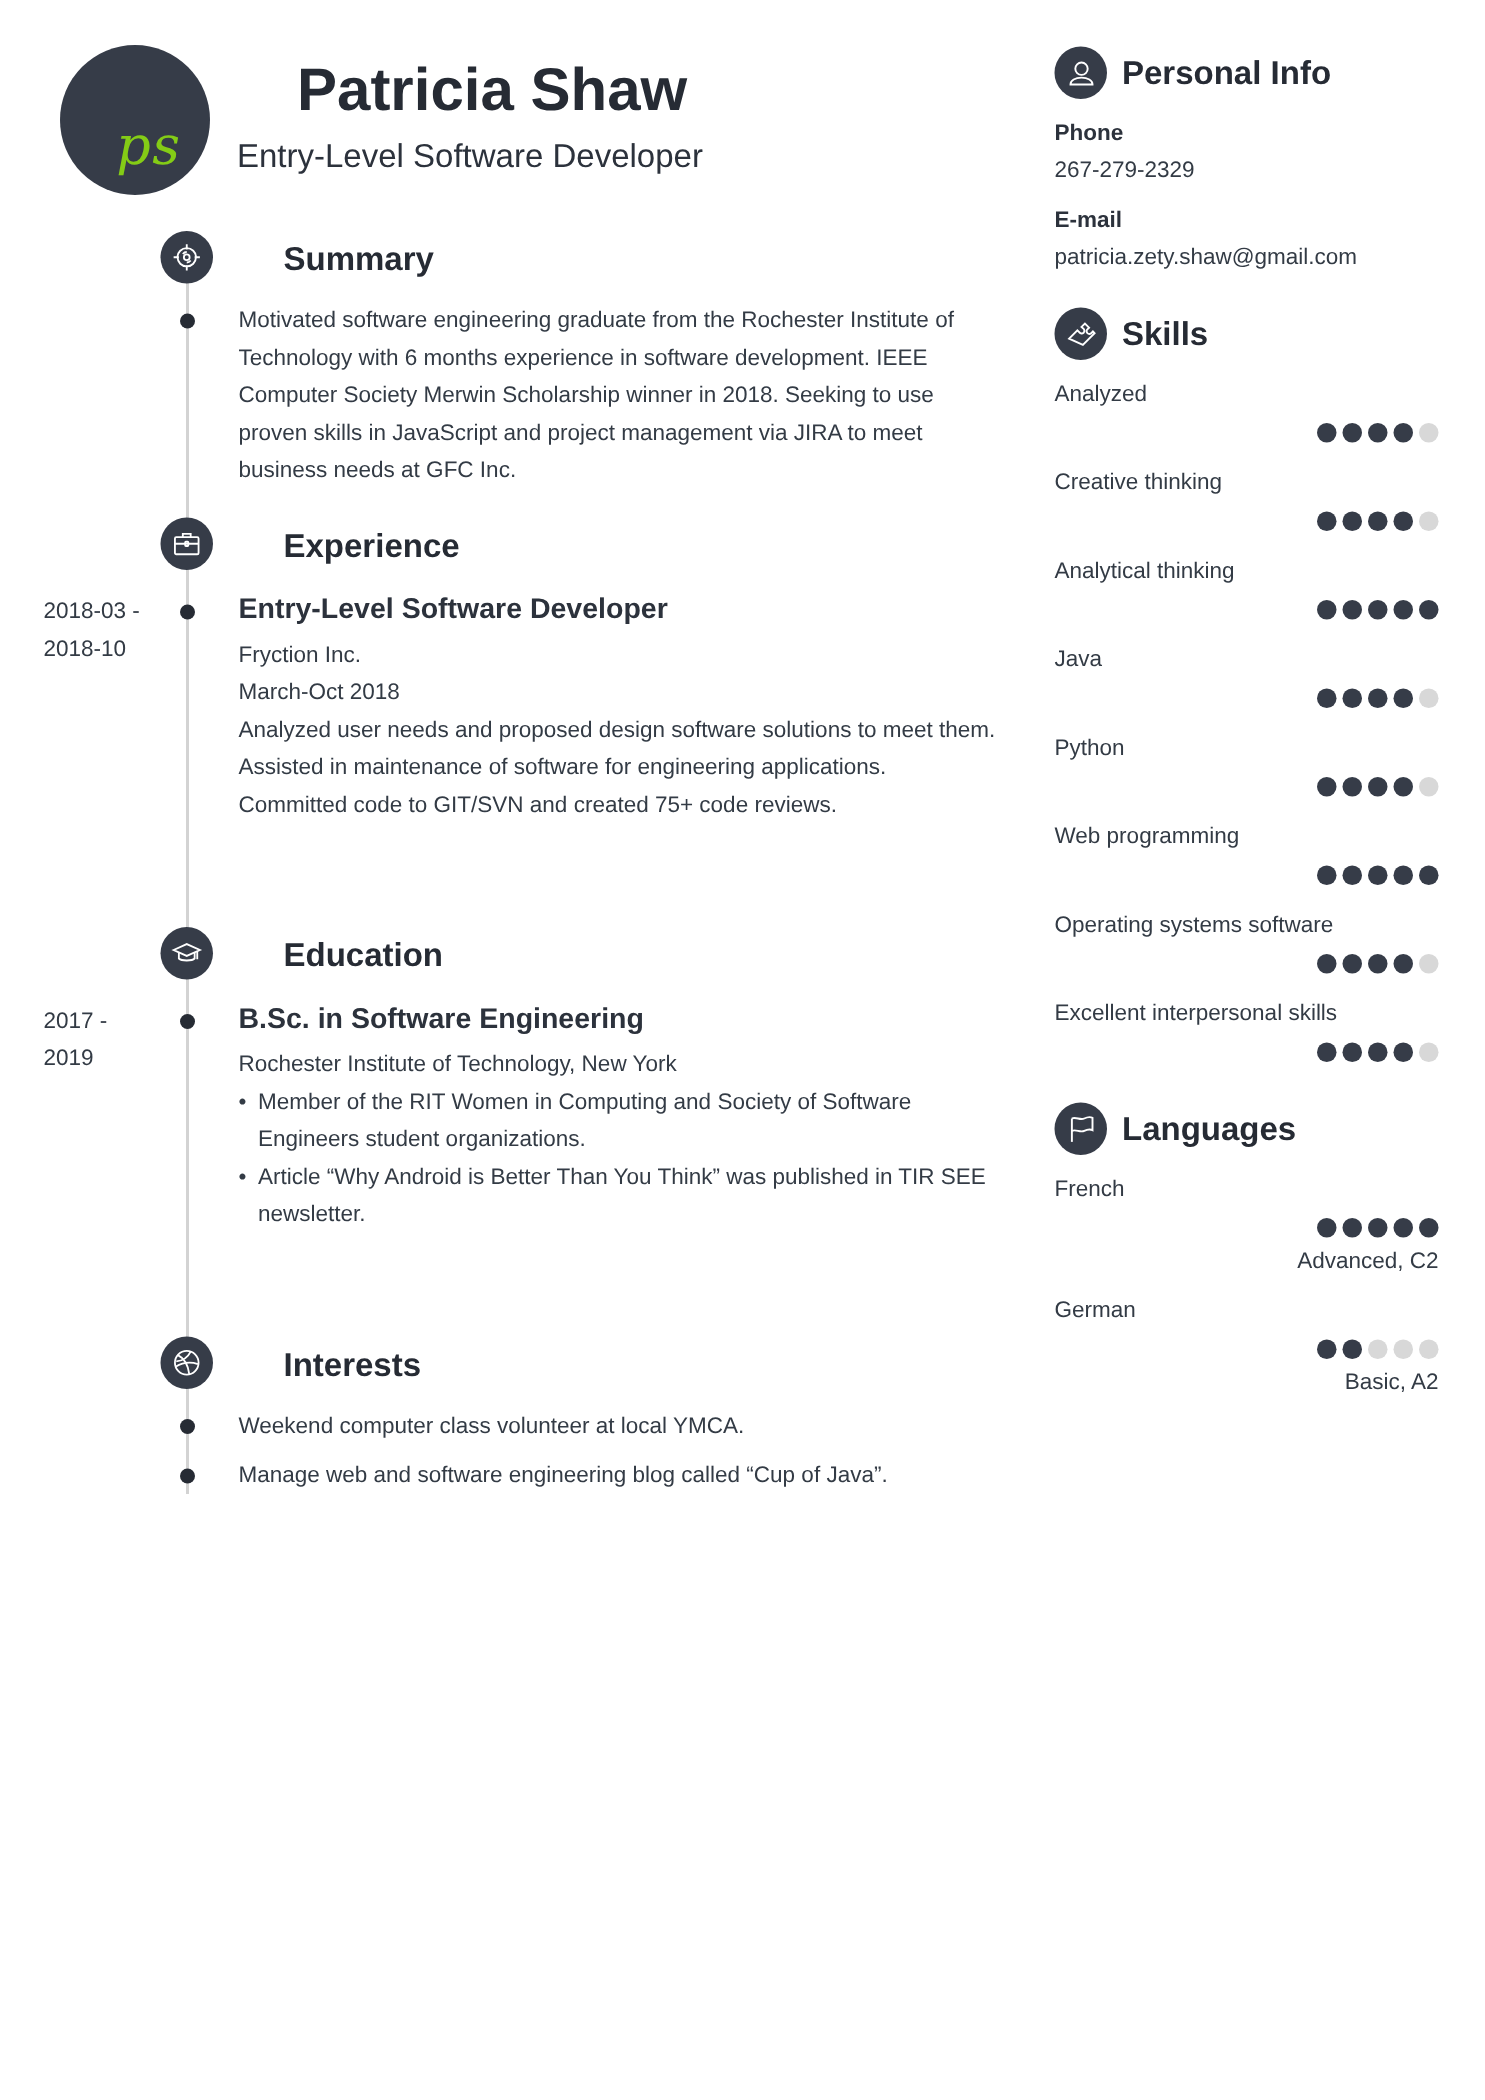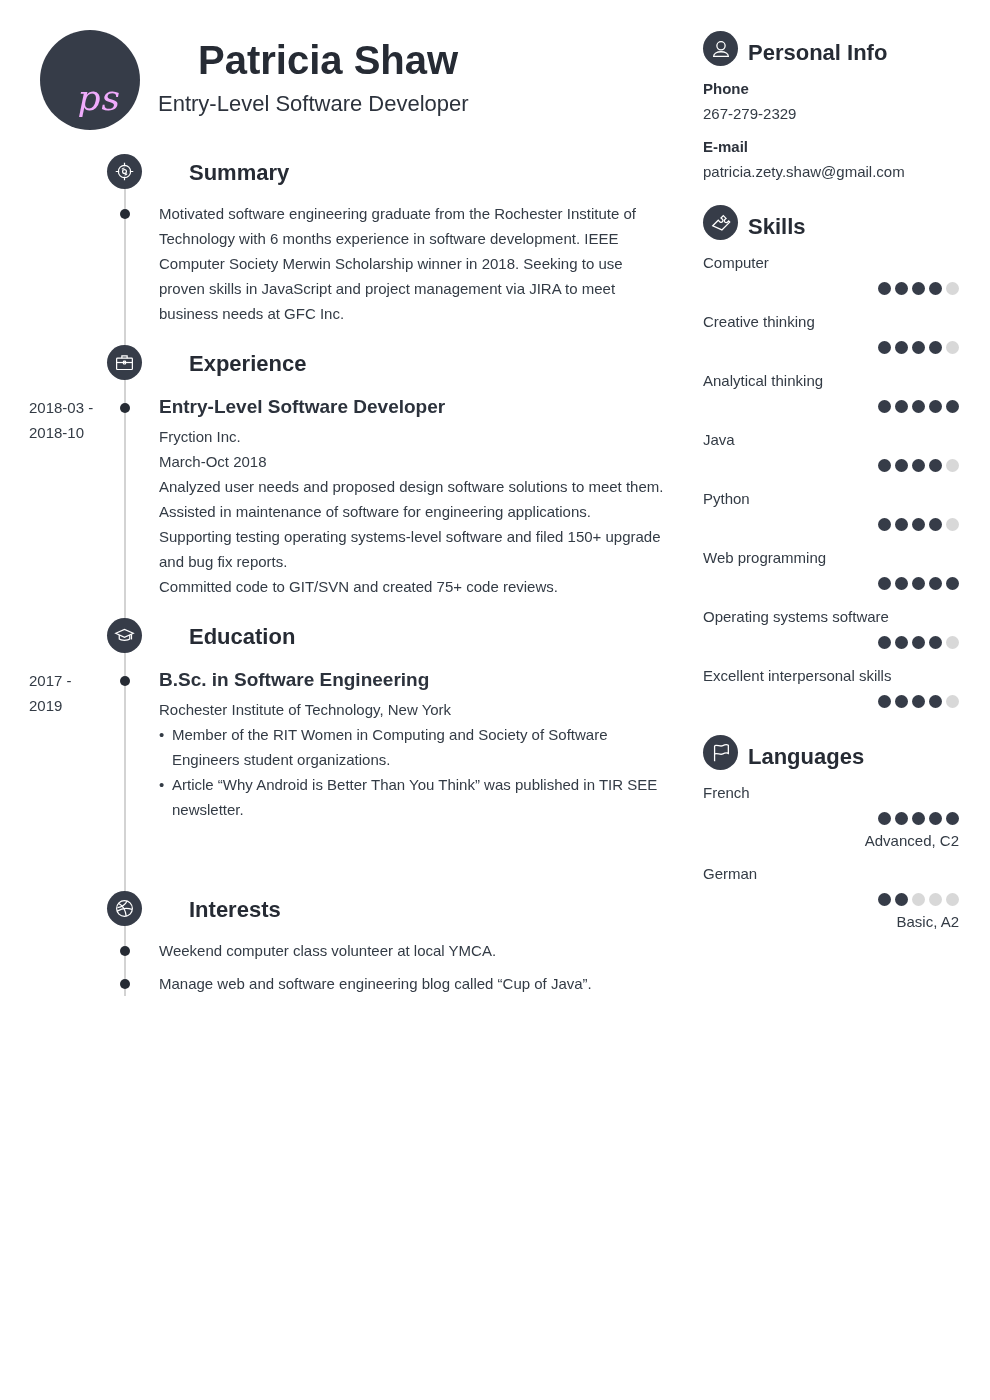--- a/index.html
+++ b/index.html
@@ -4,39 +4,39 @@
 <style>
   * { box-sizing: border-box; margin: 0; padding: 0; }
   html, body { width: 990px; height: 1400px; background: #ffffff; }
   body { font-family: "Liberation Sans", sans-serif; color: #333b45; position: relative; overflow: hidden; }
 
   .left { position: absolute; left: 0; top: 0; width: 680px; }
   .right { position: absolute; left: 703px; top: 0; width: 256px; }
 
   
   .avatar { position: absolute; left: 40px; top: 30px; width: 100px; height: 100px; border-radius: 50%; background: #363c48; }
-  .avatar span { position: absolute; right: 19px; bottom: 12px; color: #f0abfc; font-family: "DejaVu Serif", serif; font-style: italic; font-size: 36px; letter-spacing: 1px; }
+  .avatar span { position: absolute; right: 19px; bottom: 12px; color: #84cc16; font-family: "DejaVu Serif", serif; font-style: italic; font-size: 36px; letter-spacing: 1px; }
   .name { position: absolute; left: 158px; top: 38px; font-size: 40px; font-weight: bold; color: #262b34; white-space: nowrap; margin-left: 40px; }
   .jobtitle { position: absolute; left: 158px; top: 91px; font-size: 22px; color: #2c323c; white-space: nowrap; }
 
   
   .timeline-line { position: absolute; left: 124px; top: 170px; width: 2px; height: 826px; background: #d3d3d3; }
   .sec-icon { position: absolute; left: 107px; width: 35px; height: 35px; border-radius: 50%; background: #363c48; display: flex; align-items: center; justify-content: center; }
   .sec-icon svg { width: 21px; height: 21px; }
   .sec-title { position: absolute; left: 158px; font-size: 22px; font-weight: bold; color: #262b34; white-space: nowrap; margin-left: 31px; }
   .dot { position: absolute; left: 120px; width: 10px; height: 10px; border-radius: 50%; background: #262b34; }
   .text { position: absolute; left: 159px; width: 510px; font-size: 15px; line-height: 25px; color: #333b45; }
   .date { position: absolute; left: 29px; font-size: 15px; line-height: 25px; color: #333b45; }
   .entry-title { position: absolute; left: 159px; font-size: 19px; font-weight: bold; color: #2c323c; white-space: nowrap; }
   ul.bullets { list-style: none; }
   ul.bullets li { position: relative; padding-left: 13px; }
   ul.bullets li::before { content: "•"; position: absolute; left: 0; top: 0; }
 
   
-  .r-head { position: absolute; left: 0; display: flex; align-items: flex-end; }
+  .r-head { position: absolute; left: 0; display: flex; align-items: center; }
   .r-head .sec-icon-r { width: 35px; height: 35px; border-radius: 50%; background: #363c48; display: flex; align-items: center; justify-content: center; }
   .r-head .sec-icon-r svg { width: 22px; height: 22px; }
   .r-head .r-title { margin-left: 10px; font-size: 22px; font-weight: bold; color: #262b34; white-space: nowrap; }
   .r-label { position: absolute; left: 0; font-size: 15px; font-weight: bold; color: #2c323c; }
   .r-value { position: absolute; left: 0; font-size: 15px; color: #333b45; white-space: nowrap; }
   .skill-name { position: absolute; left: 0; font-size: 15px; color: #333b45; white-space: nowrap; }
   .rating { position: absolute; right: 0; display: flex; gap: 4px; }
   .rating i { display: block; width: 13px; height: 13px; border-radius: 50%; background: #d8d8d8; }
   .rating i.on { background: #363c48; }
   .lang-level { position: absolute; right: 0; font-size: 15px; color: #333b45; white-space: nowrap; }
@@ -76,21 +76,20 @@
   <div class="sec-title" style="top:351px">Experience</div>
   <div class="date" style="top:395px">2018-03 -</div>
   <div class="date" style="top:420px">2018-10</div>
   <div class="dot" style="top:403px"></div>
   <div class="entry-title" style="top:396px">Entry-Level Software Developer</div>
   <div class="text" style="top:424px">
     <div>Fryction Inc.</div>
     <div>March-Oct 2018</div>
     <div style="white-space:nowrap">Analyzed user needs and proposed design software solutions to meet them.</div>
     <div>Assisted in maintenance of software for engineering applications.</div>
-    <div>Supporting testing operating systems-level software and filed 150+ upgrade and bug fix reports.</div>
     <div>Committed code to GIT/SVN and created 75+ code reviews.</div>
   </div>
 
   <div class="sec-icon" style="top:618px">
     <svg viewBox="0 0 24 24" fill="none" stroke="#fff" stroke-width="1.4">
         <path d="M2 9.5 12 5l10 4.5-10 4.5z"></path>
         <path d="M6 11.3V16c2 2 10 2 12 0v-4.7"></path>
         <path d="M20 10.5v6"></path>
       </svg>
   </div>
@@ -141,21 +140,21 @@
   <div class="r-head" style="top:205px">
     <div class="sec-icon-r">
       <svg viewBox="0 0 24 24" fill="none" stroke="#fff" stroke-width="1.4">
           <path d="M4 13l6-6 1.5 1.5a2 2 0 1 0 2.8-2.8L13 4.5l2.5-2.5 3 3-1 1a2 2 0 1 0 2.8 2.8l1-1 1.2 1.2-8.5 8.5z" transform="translate(-1 2)"></path>
         </svg>
     </div>
     <div class="r-title">Skills</div>
   </div>
 
   <div id="skills-list">
-    <div class="skill-name" style="top:254px">Computer</div>
+    <div class="skill-name" style="top:254px">Analyzed</div>
     <div class="rating" style="top:282px">
         <i class="on"></i>
         <i class="on"></i>
         <i class="on"></i>
         <i class="on"></i>
         <i></i>
       </div>
     <div class="skill-name" style="top:313px">Creative thinking</div>
     <div class="rating" style="top:341px">
         <i class="on"></i>

